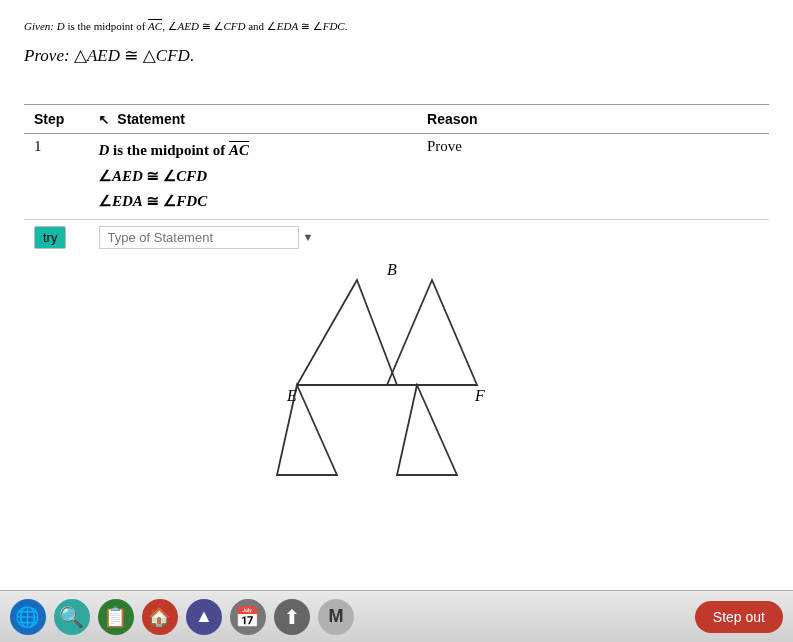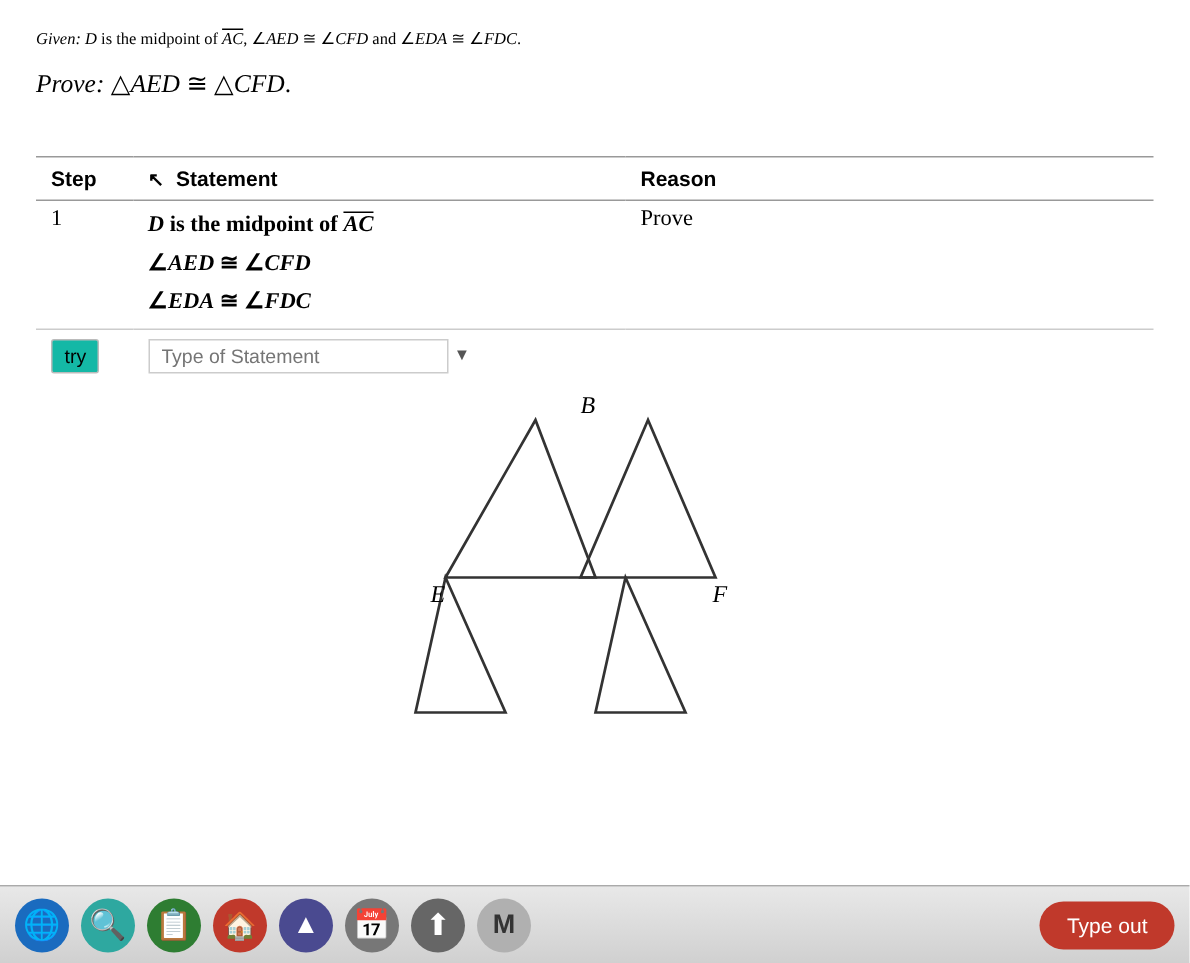--- a/index.html
+++ b/index.html
@@ -226,14 +226,14 @@
   <div class="taskbar-left">
     <div class="taskbar-icon blue">🌐</div>
     <div class="taskbar-icon teal">🔍</div>
     <div class="taskbar-icon green" style="background:#2e7d32;">📋</div>
     <div class="taskbar-icon orange" style="background:#c0392b; font-size:18px;">🏠</div>
     <div class="taskbar-icon dark" style="background:#4a4a90; font-size:18px;">▲</div>
     <div class="taskbar-icon gray" style="background:#777;">📅</div>
     <div class="taskbar-icon gray" style="background:#666;">⬆</div>
     <div class="taskbar-icon magenta" style="background:#b0b0b0; color:#333; font-weight:bold; font-family:Arial; font-size:18px;">M</div>
   </div>
-  <button class="sign-out-btn">Type out</button>
+  <button class="sign-out-btn">Step out</button>
 </div>
 
 </body></html>

